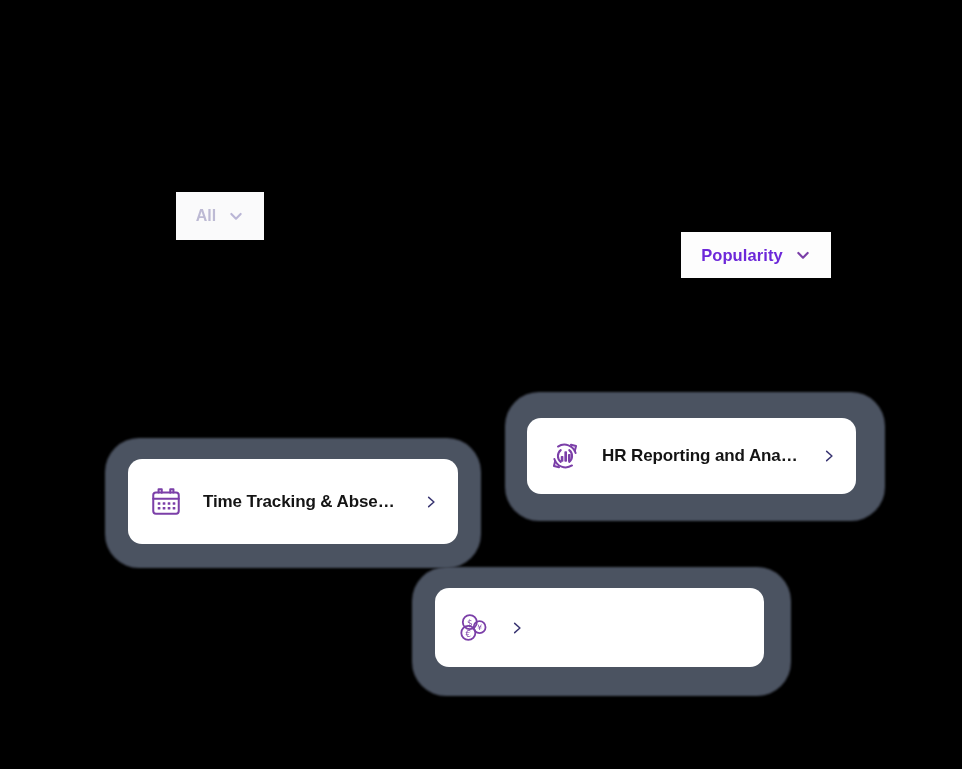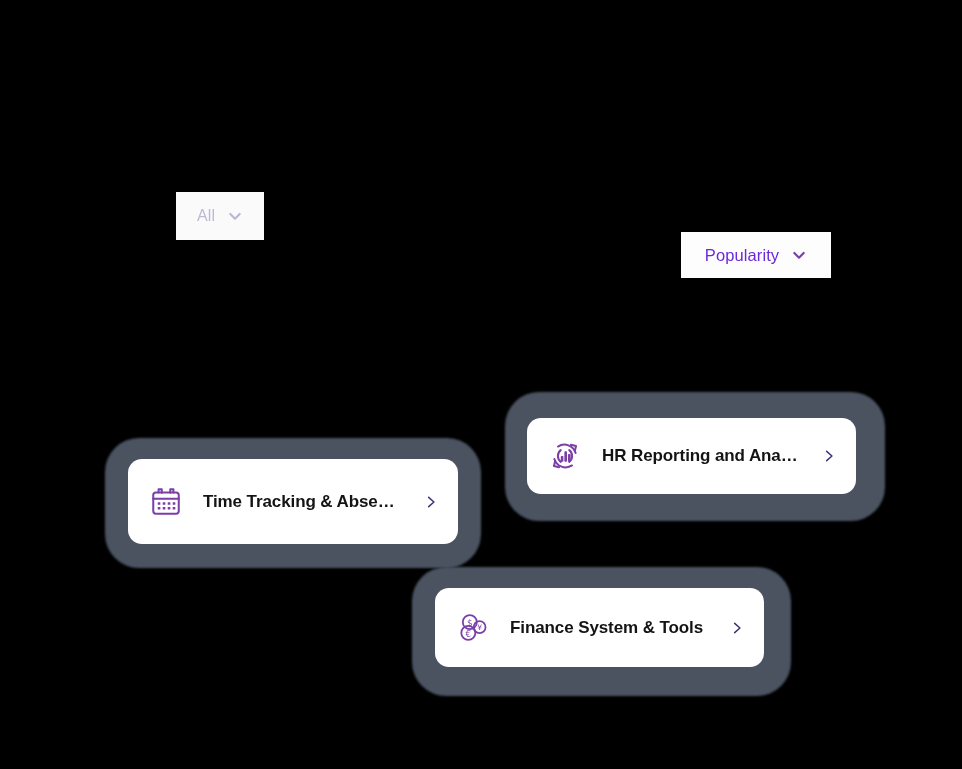--- a/index.html
+++ b/index.html
@@ -28,20 +28,21 @@
     background: #fbfbfc;
     border: 0;
     cursor: pointer;
     user-select: none;
   }
 
   .dropdown .dd-label {
     font-size: 16px;
     letter-spacing: 0.1px;
     white-space: nowrap;
+    font-weight: bold;
   }
 
   #filter-all {
     left: 176px;
     top: 192px;
     width: 88px;
     height: 48px;
     background: #fafafb;
   }
   #filter-all .dd-label { color: #bdbad4; }
@@ -242,20 +243,19 @@
     <span class="card-icon">
       <svg viewBox="0 0 32 32" fill="none" stroke="currentColor" stroke-width="1.7" stroke-linecap="round" stroke-linejoin="round">
         <circle cx="13" cy="10.5" r="6.6"></circle>
         <circle cx="22.2" cy="15.2" r="5.6"></circle>
         <circle cx="11.6" cy="20.6" r="6.6"></circle>
         <text x="13" y="14.1" font-family="DejaVu Sans, sans-serif" font-size="8.2" fill="currentColor" stroke="none" text-anchor="middle">$</text>
         <text x="22.2" y="18.3" font-family="DejaVu Sans, sans-serif" font-size="7.2" fill="currentColor" stroke="none" text-anchor="middle">¥</text>
         <text x="11.6" y="24.2" font-family="DejaVu Sans, sans-serif" font-size="8.2" fill="currentColor" stroke="none" text-anchor="middle">€</text>
       </svg>
     </span>
-    <span class="card-title">Finance System &amp; Tools</span>
     <span class="card-arrow">
       <svg viewBox="0 0 24 24" fill="none" stroke="currentColor" stroke-width="2.6" stroke-linecap="round" stroke-linejoin="round">
         <polyline points="8,4 17,12 8,20"></polyline>
       </svg>
     </span>
   </div>
 </div>
 
 </body></html>

